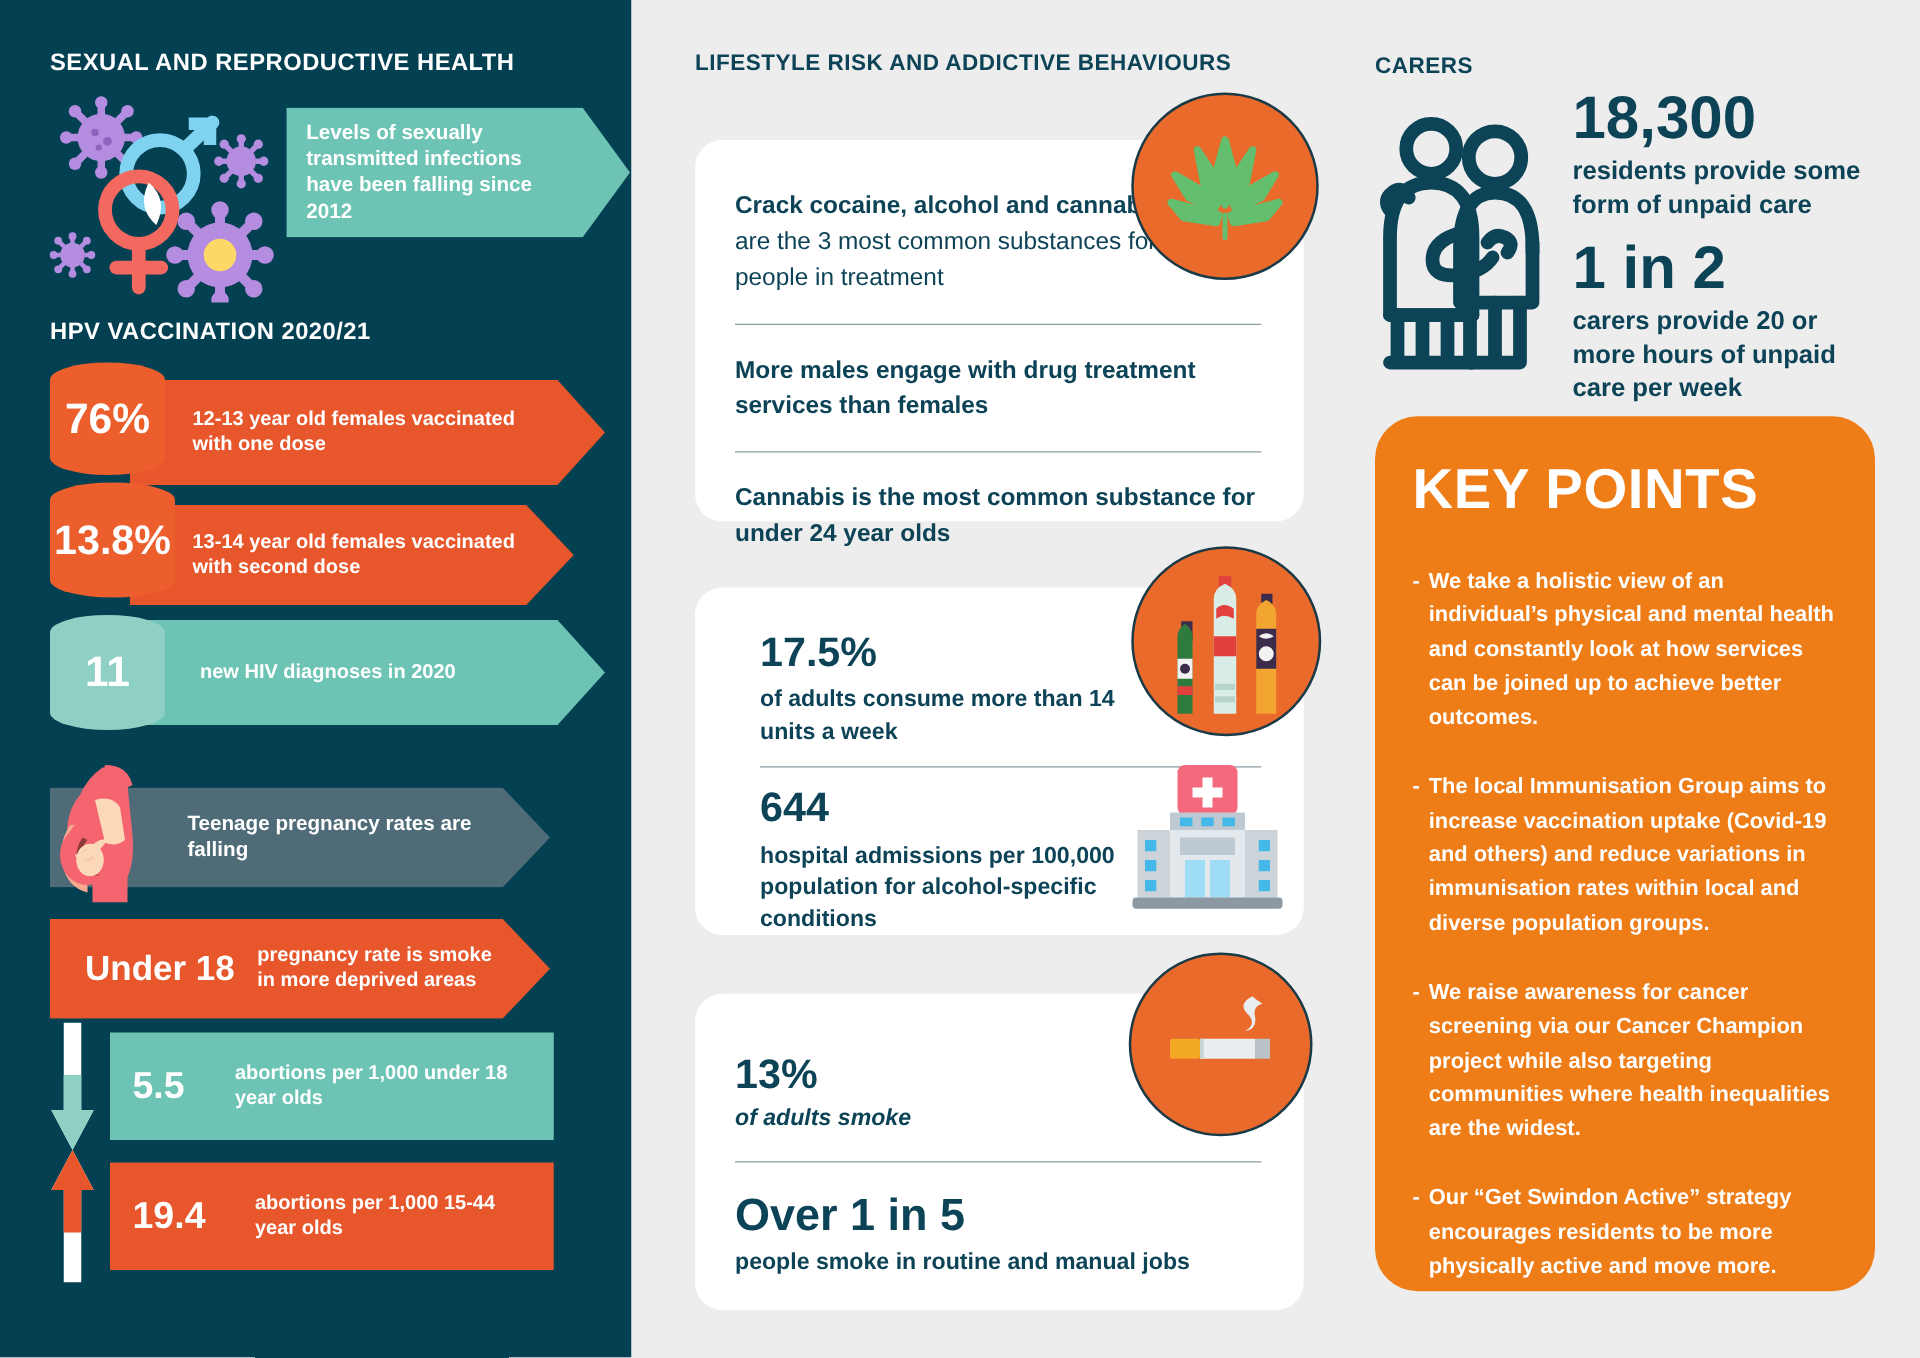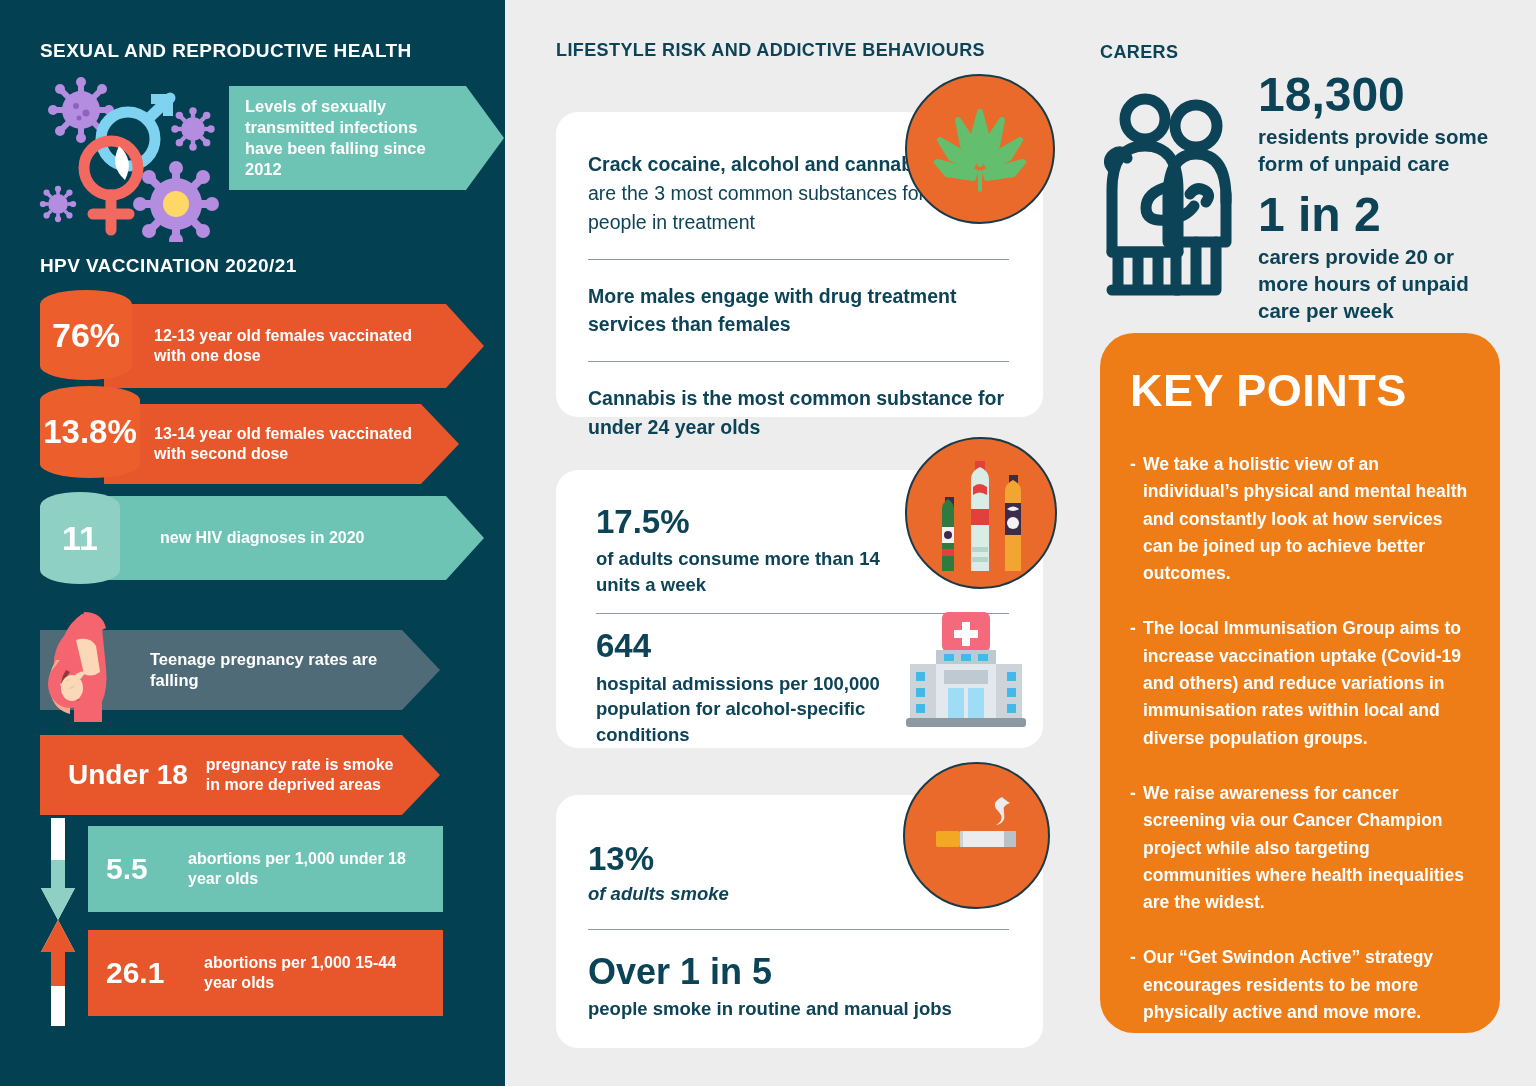--- a/index.html
+++ b/index.html
@@ -245,21 +245,21 @@
     <div class="arrow arrow-orange" style="left:104px; top:392px; width:355px; height:80px;">
       <div class="stat-txt" style="font-size:16px; padding-left:50px; padding-right:46px;">13-14 year old females vaccinated with second dose</div>
     </div>
     <div class="barrel barrel-orange" style="left:40px; top:386px; width:100px; height:92px;">
       <div class="stat-num" style="font-size:33px;">13.8%</div>
     </div>
 
     <div class="arrow arrow-teal" style="left:104px; top:496px; width:380px; height:84px;">
       <div class="stat-txt" style="font-size:16px; padding-left:56px; padding-right:46px; font-weight:bold;">new HIV diagnoses in 2020</div>
     </div>
-    <div class="barrel barrel-teal" style="left:40px; top:492px; width:80px; height:92px;">
+    <div class="barrel barrel-teal" style="left:40px; top:492px; width:92px; height:92px;">
       <div class="stat-num" style="font-size:34px;">11</div>
     </div>
 
     <div class="arrow arrow-grey" style="left:40px; top:630px; width:400px; height:80px;">
       <div class="stat-txt" style="font-size:16.5px; padding-left:110px; padding-right:46px;">Teenage pregnancy rates are falling</div>
     </div>
 
     <div style="position:absolute; left:42px; top:612px; width:74px; height:110px;">
       <svg viewBox="0 0 74 110" width="74" height="110">
         <path d="M40 2 q16 0 20 14 l4 40 q2 20 -4 34 l0 20 l-28 0 l0 -22
@@ -291,21 +291,21 @@
       <div class="stat-txt" style="font-size:16px; padding-right:16px;">abortions per 1,000 under 18 year olds</div>
     </div>
 
     <div style="position:absolute; left:40px; top:920px; width:36px; height:106px;">
       <svg viewBox="0 0 36 106" width="36" height="106">
         <path d="M11 106 l14 0 l0 -74 l10 0 l-17 -32 l-17 32 l10 0 Z" fill="#ffffff"></path>
         <path d="M11 66 l14 0 l0 -34 l10 0 l-17 -32 l-17 32 l10 0 Z" fill="#e8562b"></path>
       </svg>
     </div>
     <div style="position:absolute; left:88px; top:930px; width:355px; height:86px; background:#e8562b; display:flex; align-items:center;">
-      <div class="stat-num" style="font-size:30px; padding-left:18px; min-width:98px;">26.1</div>
+      <div class="stat-num" style="font-size:30px; padding-left:18px; min-width:98px;">19.4</div>
       <div class="stat-txt" style="font-size:16px; padding-right:16px;">abortions per 1,000 15-44 year olds</div>
     </div>
   </div>
 
   <div>
     <div class="sec-title-dark" style="left:556px; top:40px;">LIFESTYLE RISK AND ADDICTIVE BEHAVIOURS</div>
 
     <div class="card" style="left:556px; top:112px; width:487px; height:305px; padding:38px 34px 0 32px;">
       <div class="card-txt" style="padding-right:70px;">
         <b>Crack cocaine, alcohol and cannabis</b><span> are the 3 most common substances for people in treatment</span>
@@ -339,21 +339,21 @@
           <path d="M33 26 L53 56 L48 66 L38 52 Z"></path>
           <path d="M77 26 L57 56 L62 66 L72 52 Z"></path>
           <path d="M15 46 L50 66 L46 74 L26 64 Z"></path>
           <path d="M95 46 L60 66 L64 74 L84 64 Z"></path>
           <path d="M12 68 L50 78 L48 84 L22 80 Z"></path>
           <path d="M98 68 L60 78 L62 84 L88 80 Z"></path>
         </g>
       </svg>
     </div>
 
-    <div class="card" style="left:556px; top:470px; width:487px; height:278px; padding:34px 34px 0 40px;">
+    <div class="card" style="left:556px; top:470px; width:487px; height:278px; padding:34px 34px 0 52px;">
       <div class="big-num">17.5%</div>
       <div class="sub-txt" style="margin-top:6px; max-width:310px;">of adults consume more than 14 units a week</div>
       <div class="card-line" style="margin:16px 0 14px 0;"></div>
       <div class="big-num">644</div>
       <div class="sub-txt" style="margin-top:6px; max-width:290px;">hospital admissions per 100,000 population for alcohol-specific conditions</div>
     </div>
 
     <div class="icon-circle" style="left:905px; top:437px; width:148px; height:148px;">
       <svg viewBox="0 0 120 120" width="120" height="120">
 

